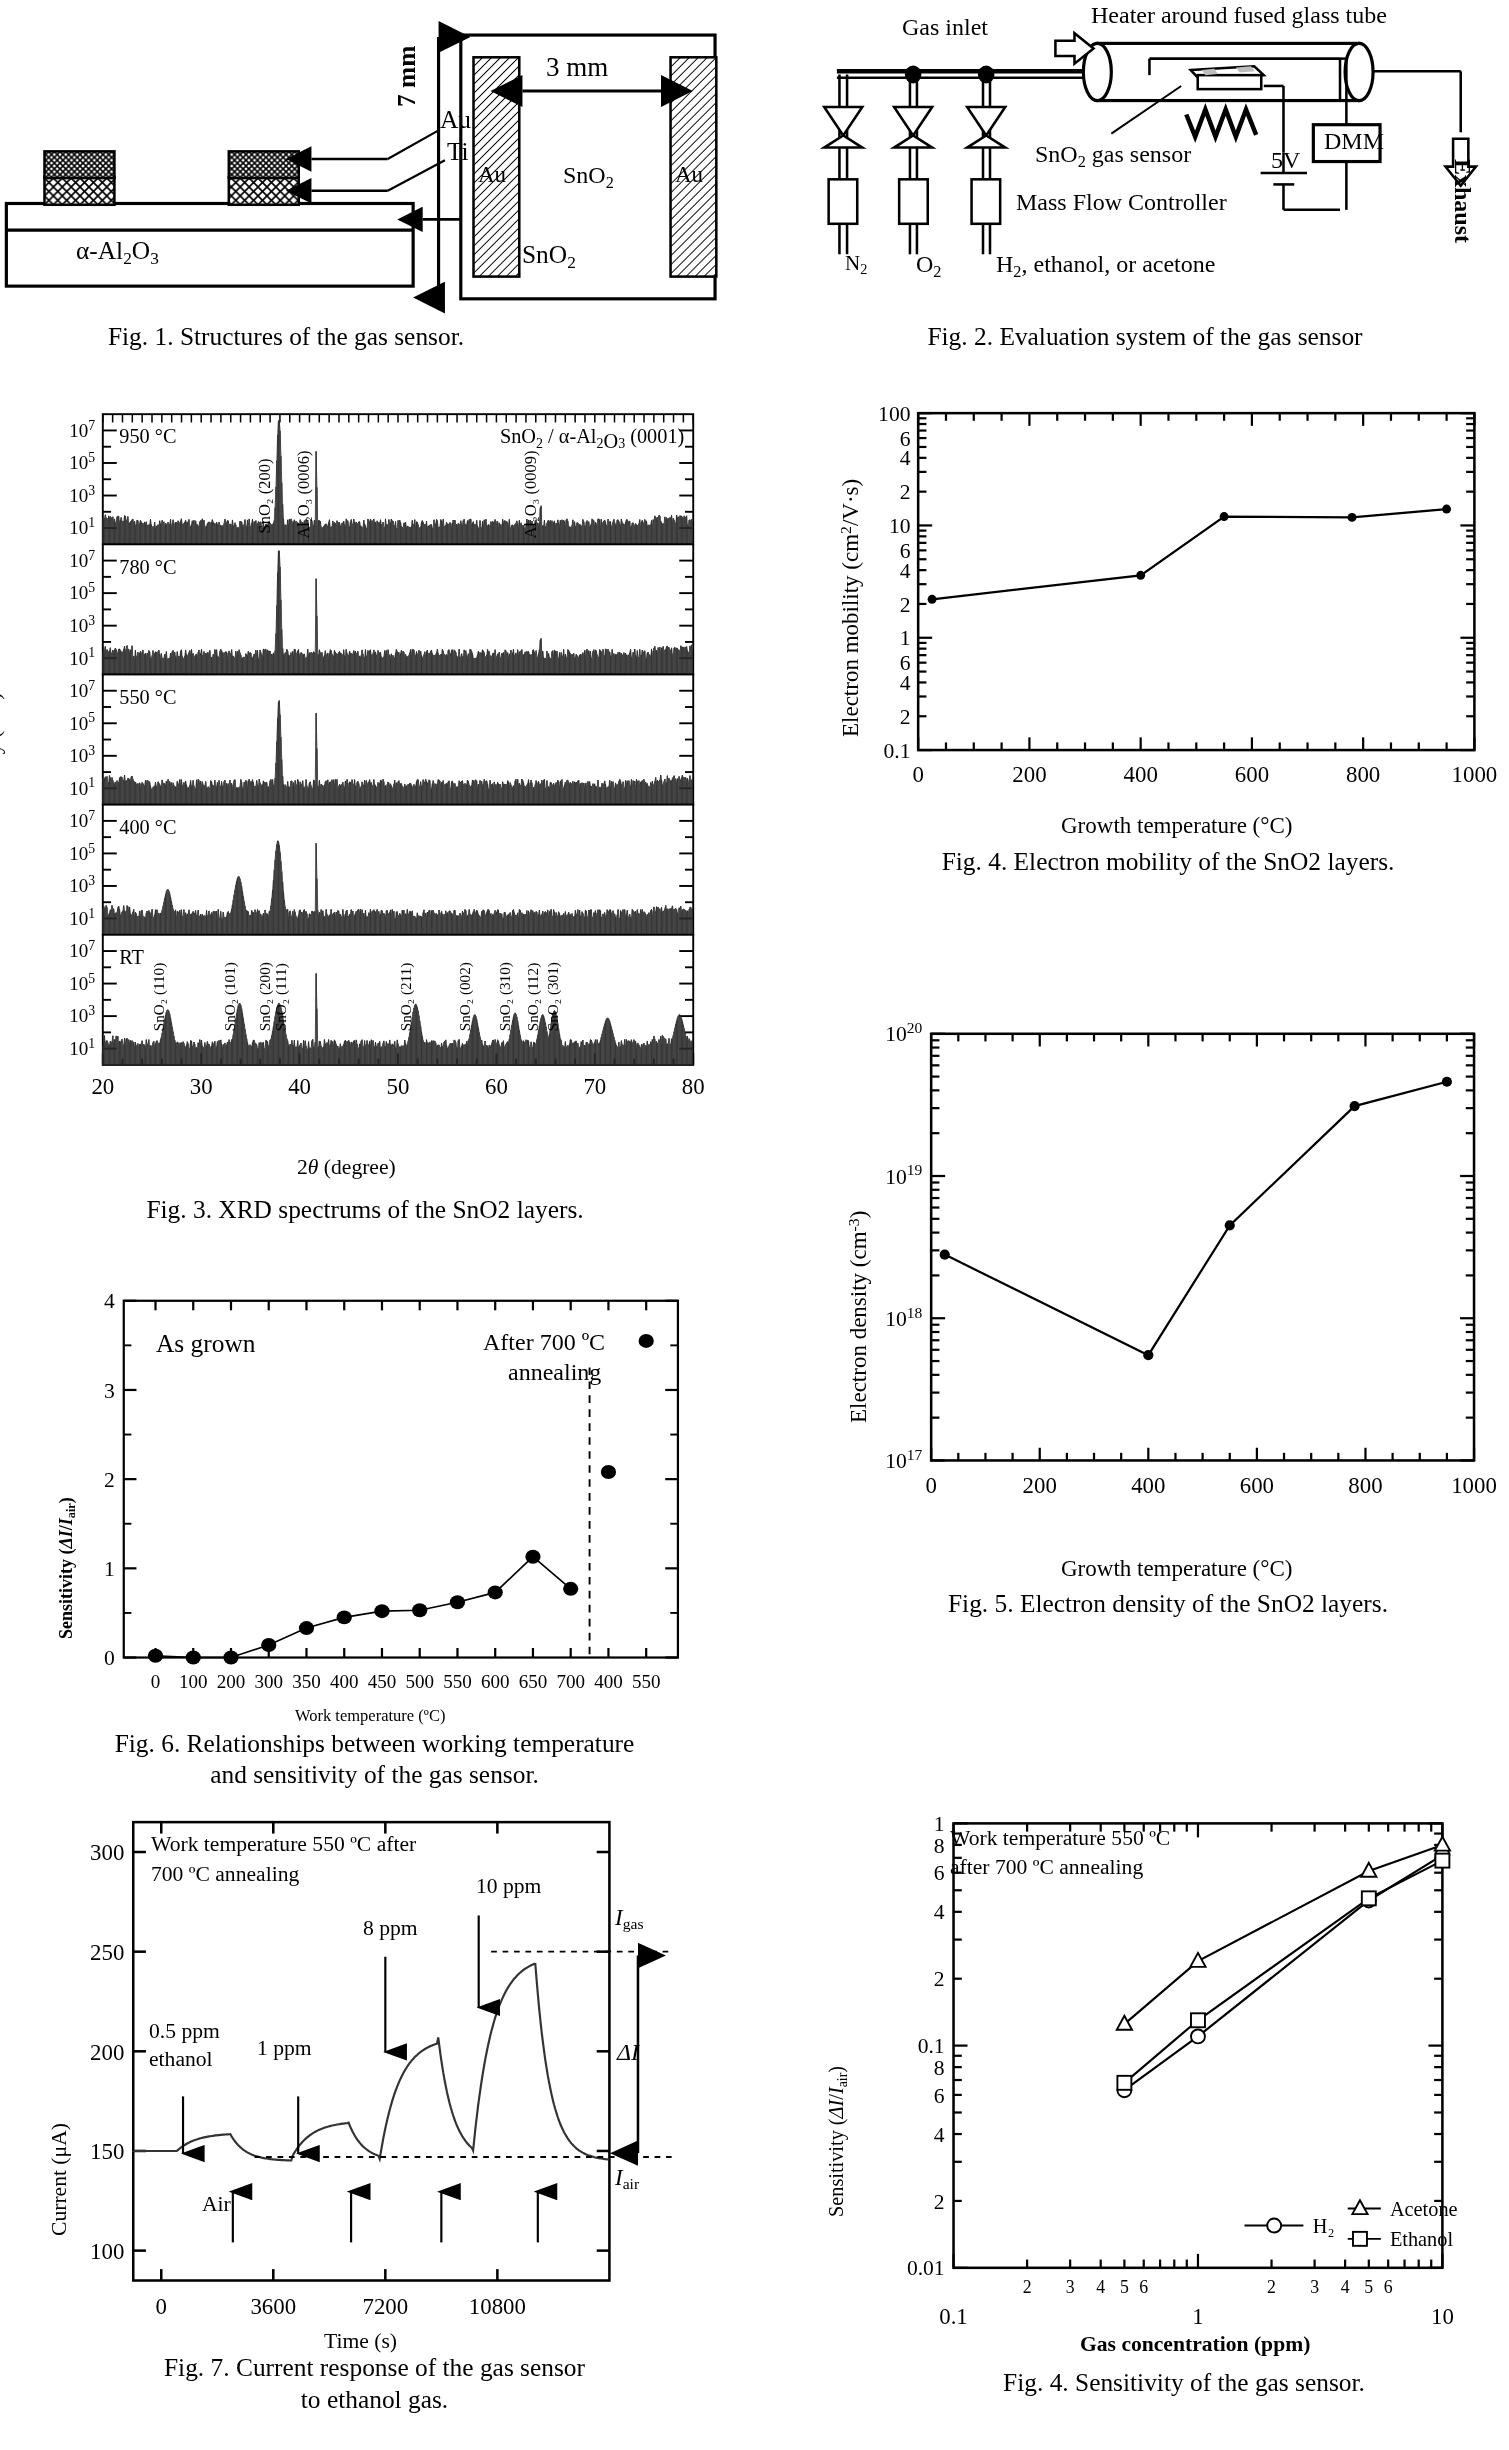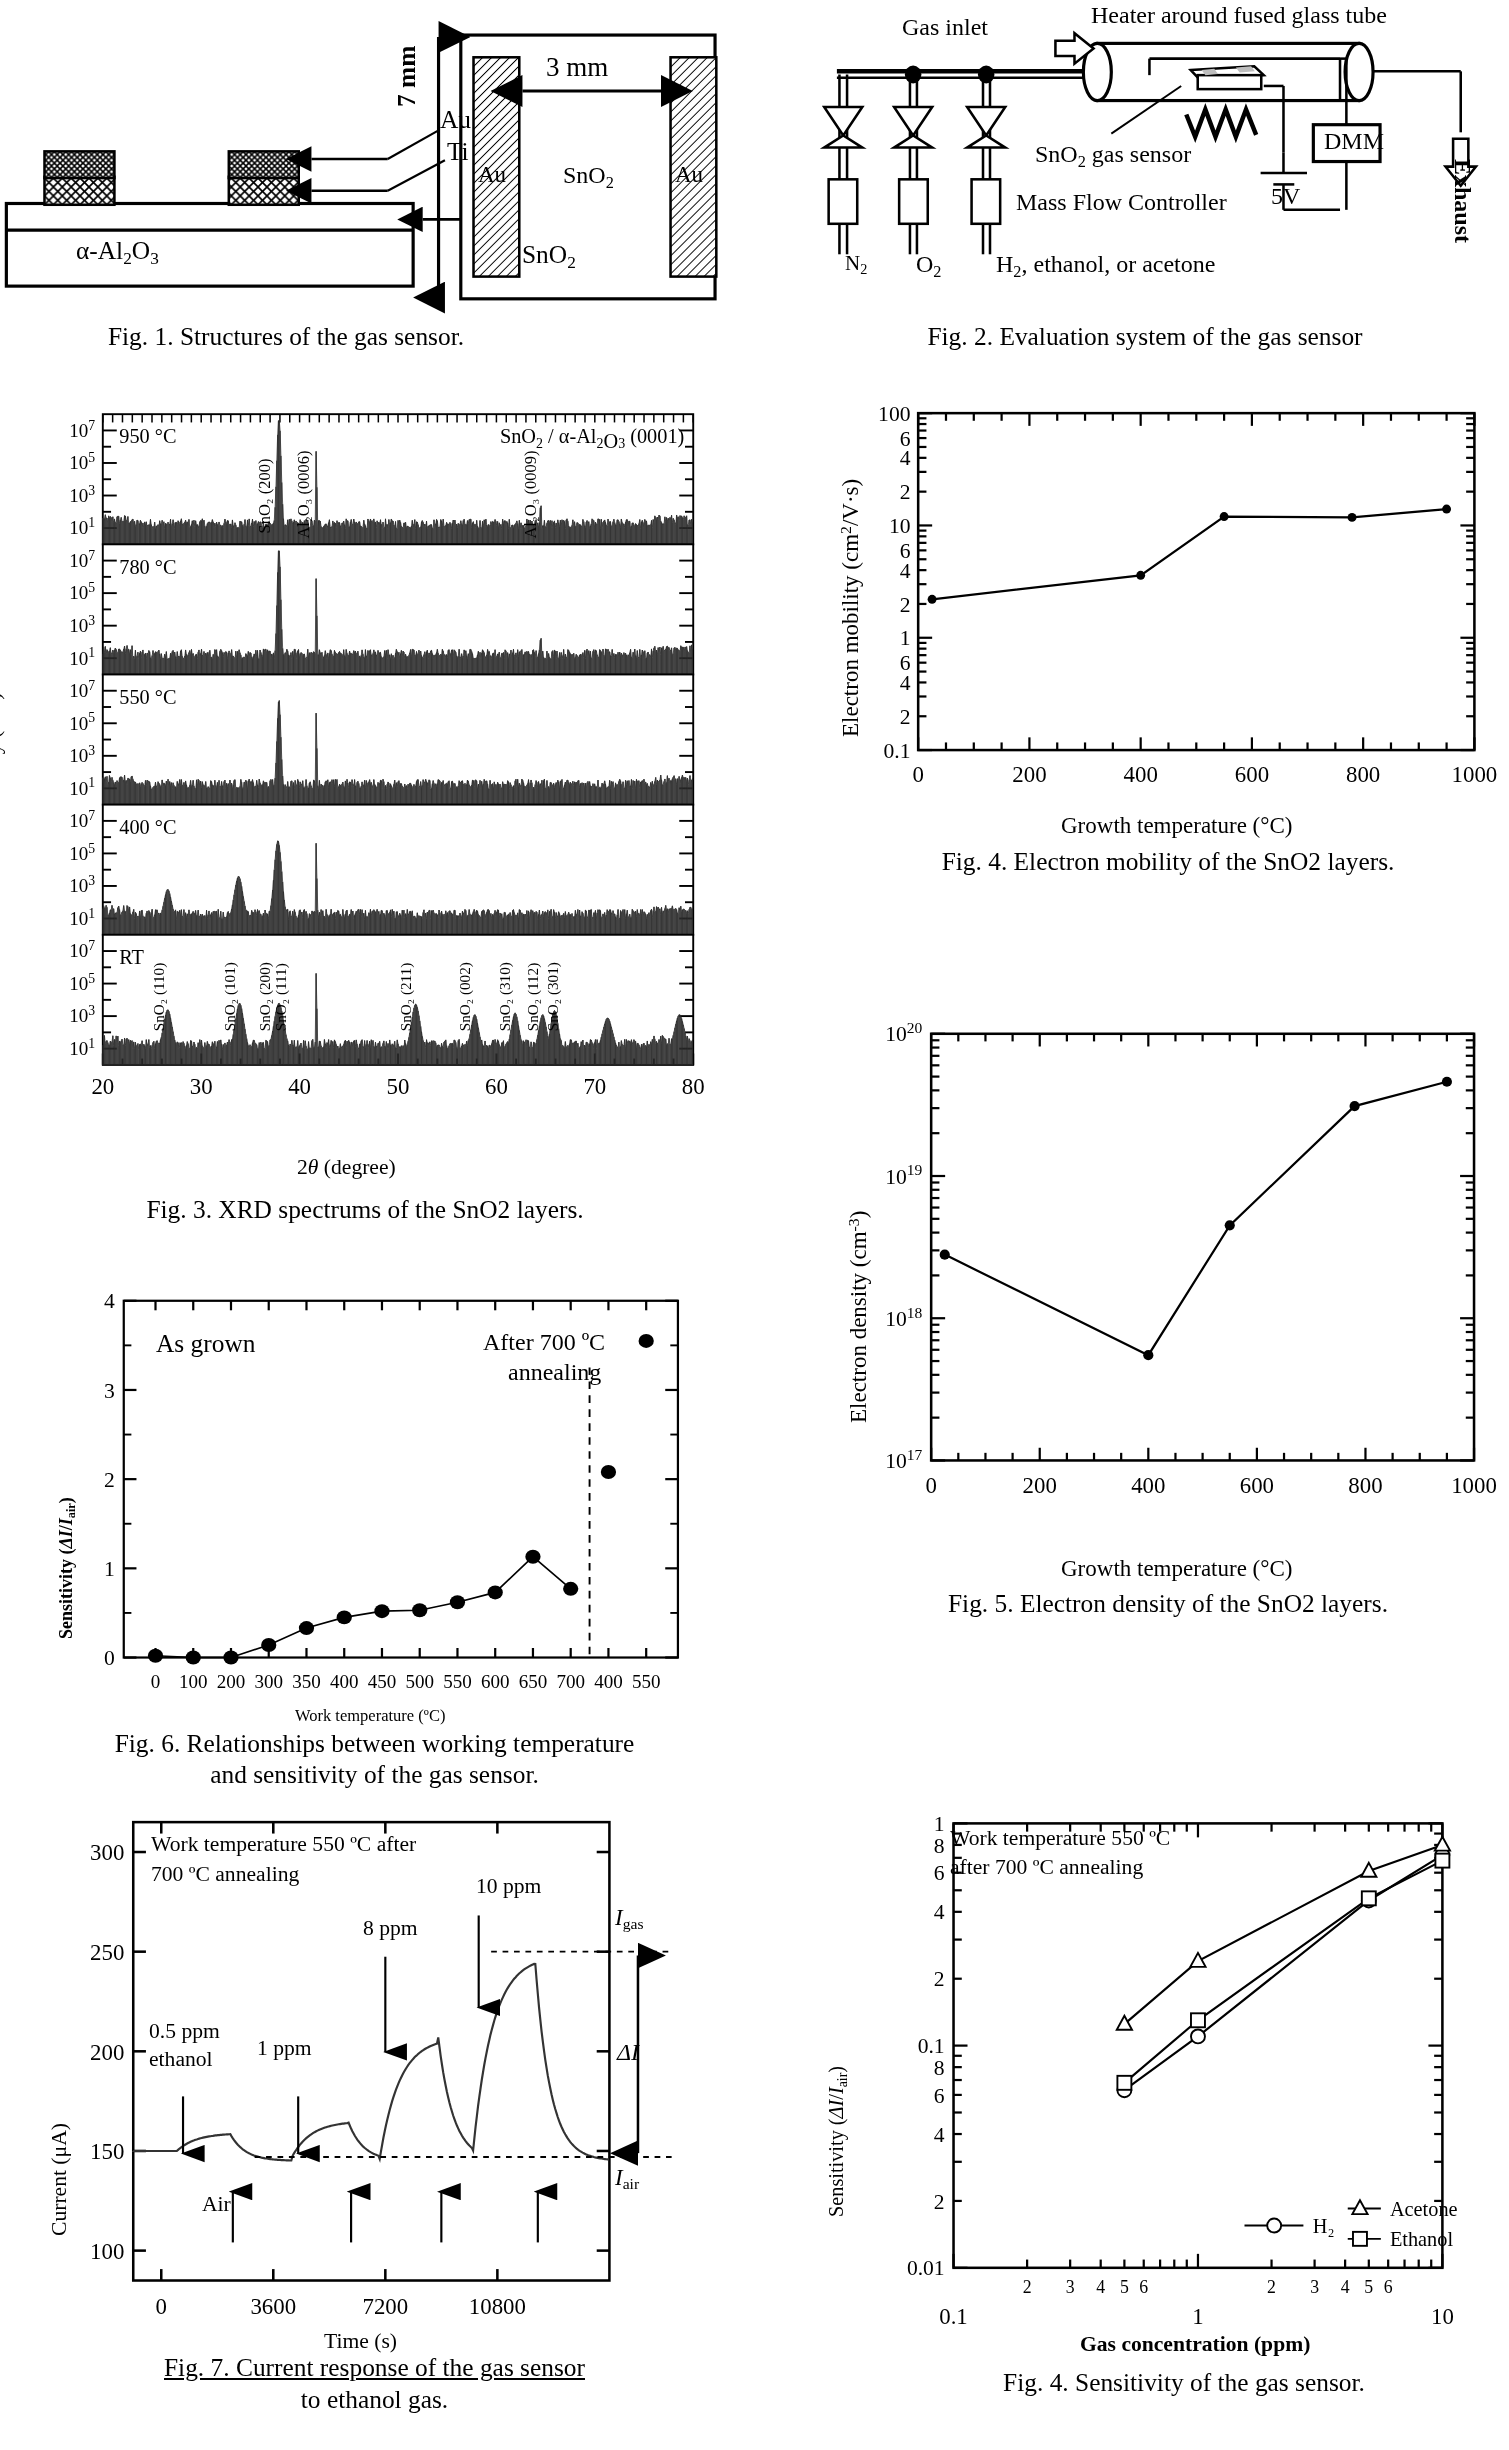--- a/index.html
+++ b/index.html
@@ -180,21 +180,21 @@
     </g>
 
     <g>
       <path d="M432,64 L462,64 L462,52 L492,76 L462,100 L462,88 L432,88 z" fill="#fff" stroke="#000" stroke-width="4"></path>
     </g>
   </svg>
 
   <span class="lbl" style="left:310px;top:1.9px;font-size:24px;">Heater around fused glass tube</span>
   <span class="lbl" style="left:121px;top:14px;font-size:24px;">Gas inlet</span>
   <span class="lbl" style="left:254px;top:141px;font-size:24px;">SnO<sub>2</sub> gas sensor</span>
-  <span class="lbl" style="left:490px;top:147px;font-size:24px;margin-top:36px;">5V</span>
+  <span class="lbl" style="left:490px;top:147px;font-size:24px;">5V</span>
   <span class="lbl" style="left:543px;top:128px;font-size:24px;">DMM</span>
   <span class="lbl" style="left:235px;top:189px;font-size:24px;">Mass Flow Controller</span>
   <span class="lbl" style="left:695px;top:159px;font-size:24px;font-weight:bold;transform:rotate(90deg);transform-origin:left top;">Exhaust</span>
   <span class="lbl" style="left:64px;top:251px;font-size:21px;">N<sub>2</sub></span>
   <span class="lbl" style="left:135px;top:251px;font-size:24px;">O<sub>2</sub></span>
   <span class="lbl" style="left:215px;top:251px;font-size:24px;">H<sub>2</sub>, ethanol, or acetone</span>
 
   <div class="cap" style="position:absolute;left:0;top:321px;width:728px;font-size:25.4px;">Fig. 2. Evaluation system of the gas sensor</div>
 </div>
 
@@ -855,21 +855,21 @@
   <span class="lbl" style="left:113px;top:64px;font-size:21.6px;">700 ºC annealing</span>
   <span class="lbl" style="left:111px;top:221px;font-size:21.6px;">0.5 ppm</span>
   <span class="lbl" style="left:111px;top:249px;font-size:21.6px;">ethanol</span>
   <span class="lbl" style="left:219px;top:238px;font-size:21.6px;">1 ppm</span>
   <span class="lbl" style="left:325px;top:118px;font-size:21.6px;">8 ppm</span>
   <span class="lbl" style="left:438px;top:76px;font-size:21.6px;">10 ppm</span>
   <span class="lbl" style="left:164px;top:394px;font-size:21.6px;">Air</span>
   <span class="lbl" style="left:577px;top:107px;font-size:23px;"><span class="it">I</span><sub>gas</sub></span>
   <span class="lbl" style="left:579px;top:241px;font-size:24px;"><span class="it">ΔI</span></span>
   <span class="lbl" style="left:577px;top:367px;font-size:23px;"><span class="it">I</span><sub>air</sub></span>
-  <div class="cap" style="position:absolute;left:-19px;top:554px;width:711px;font-size:25.4px;text-decoration:underline;">Fig. 7. Current response of the gas sensor</div>
+  <div class="cap" style="position:absolute;left:-19px;top:554px;width:711px;font-size:25.4px;">Fig. 7. Current response of the gas sensor</div>
   <div class="cap" style="position:absolute;left:-19px;top:586px;width:711px;font-size:25.4px;">to ethanol gas.</div>
 </div>
 
 <div class="fig" style="left:858px;top:1798px;width:652px;height:648px;">
   <svg width="652" height="546" viewBox="0 0 1026 860">
     <g id="f8g">
         <rect x="150" y="40" width="770" height="700" fill="#fff" stroke="#000" stroke-width="4"></rect>
         <line x1="150" y1="740" x2="172" y2="740" stroke="#000" stroke-width="3.5"></line>
         <line x1="920" y1="740" x2="898" y2="740" stroke="#000" stroke-width="3.5"></line>
         <line x1="150" y1="634.6395015176065" x2="163" y2="634.6395015176065" stroke="#000" stroke-width="3.5"></line>

